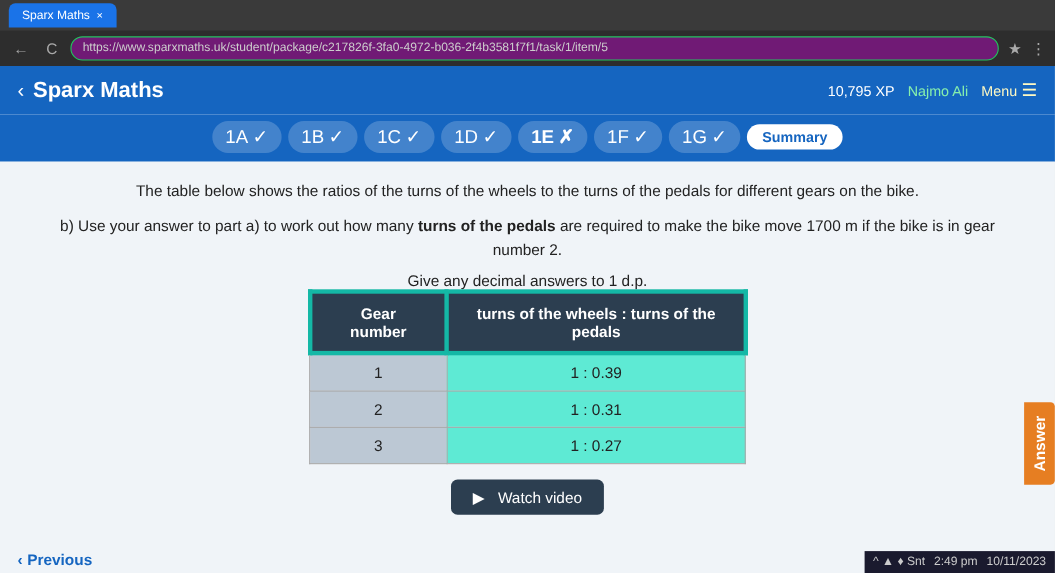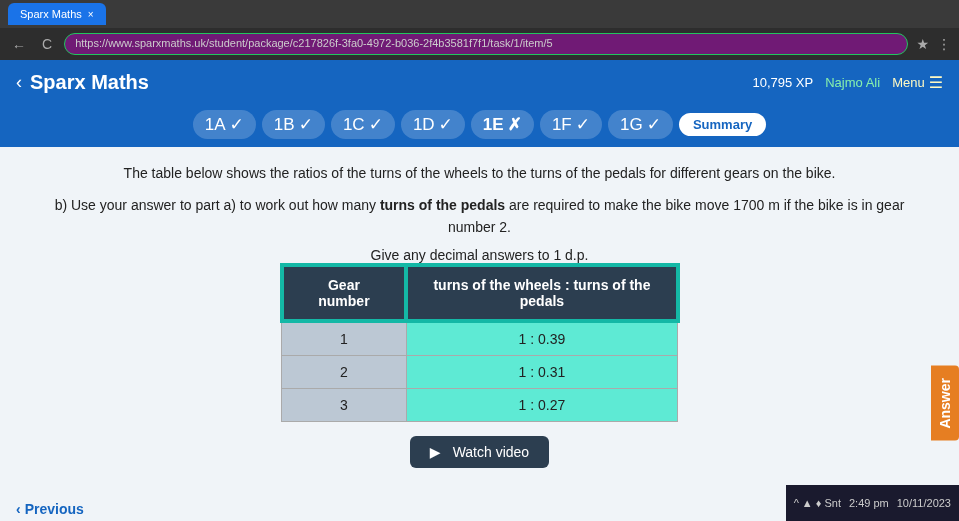--- a/index.html
+++ b/index.html
@@ -287,21 +287,21 @@
       position: absolute;
       bottom: 0;
       right: 0;
       background: #1a1a2e;
       color: #ccc;
       font-size: 11px;
       padding: 2px 8px;
       display: flex;
       align-items: center;
       gap: 8px;
-      height: 36px;
+      height: 20px;
     }
 
     .play-icon::before {
       content: "▶";
       margin-right: 4px;
     }
   </style>
 </head>
 <body>
 

